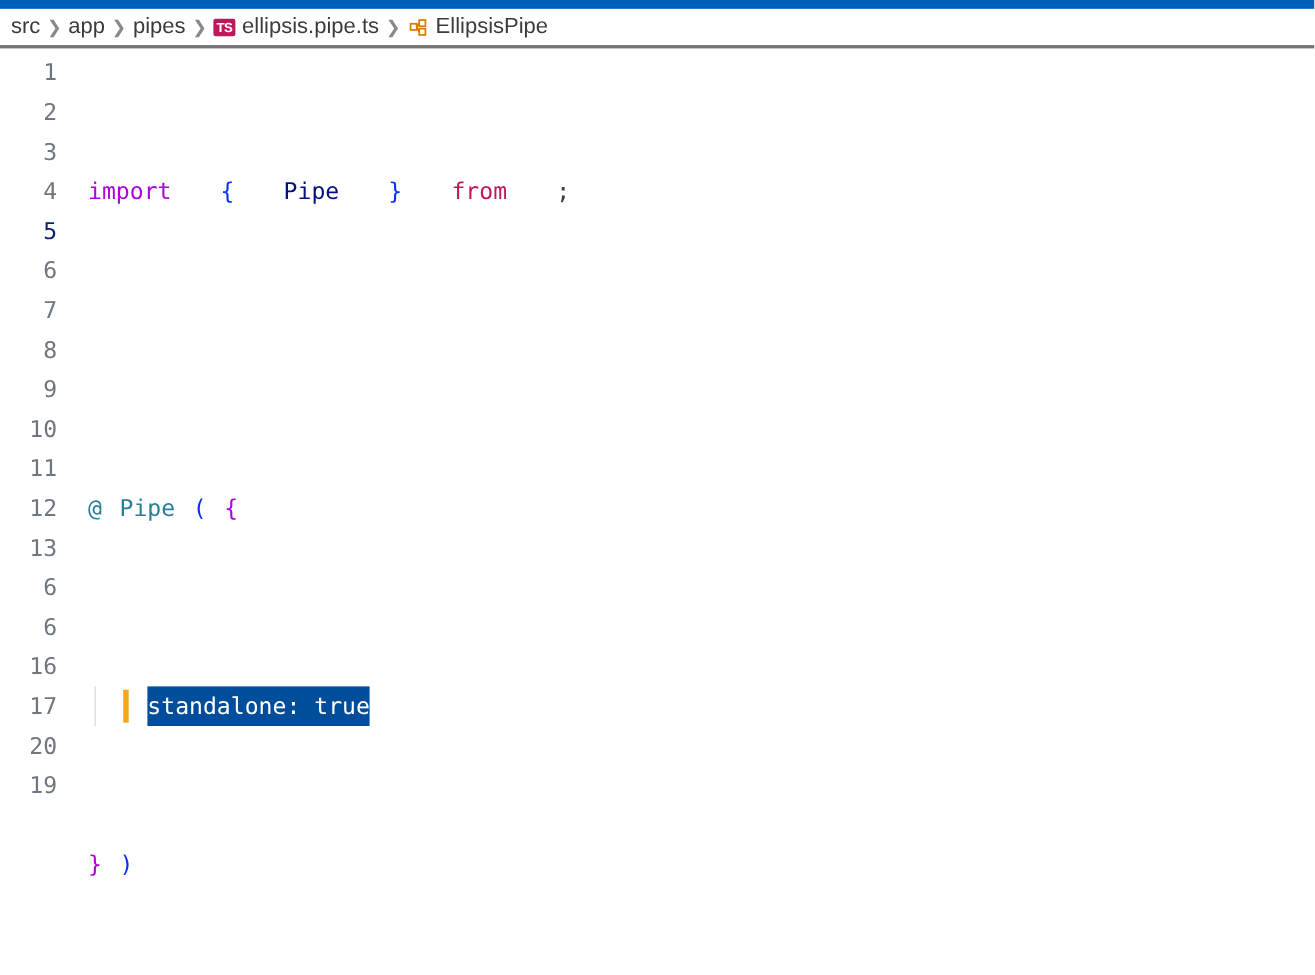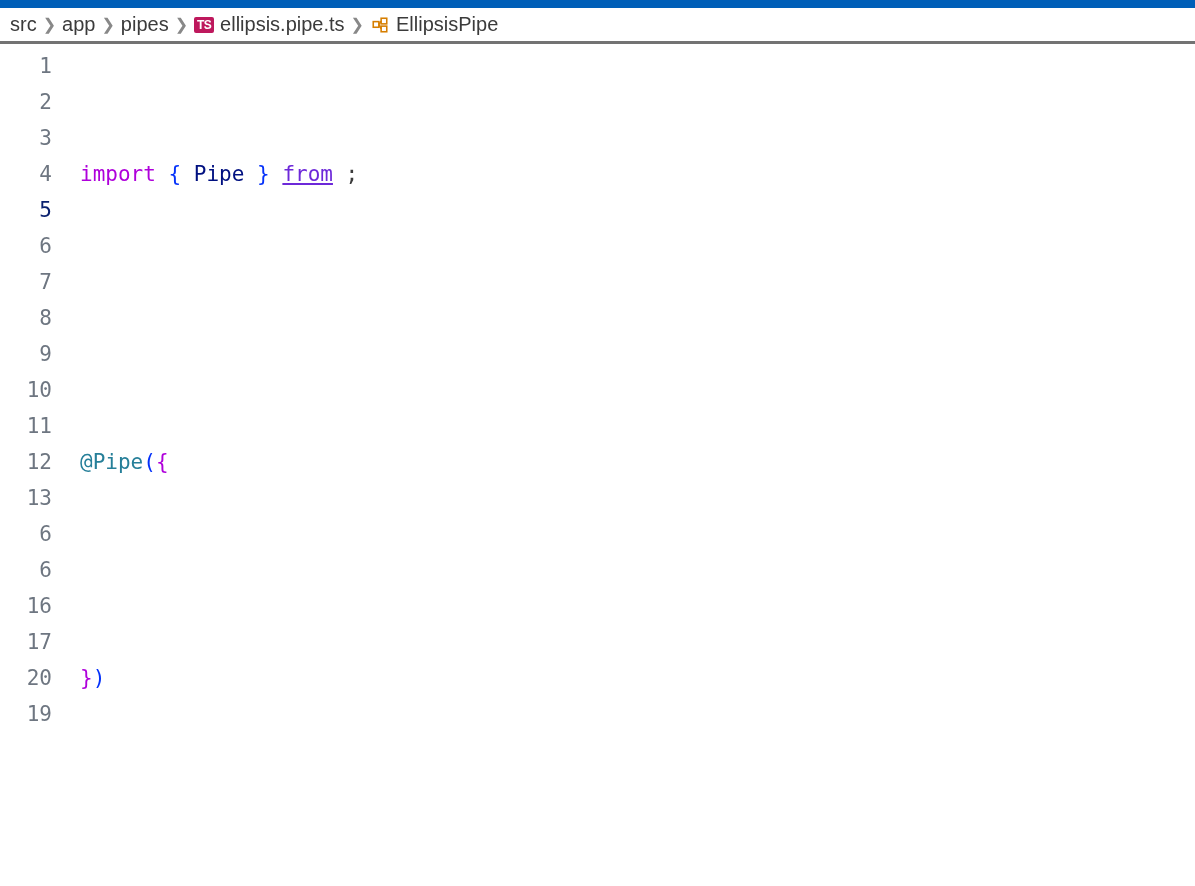--- a/index.html
+++ b/index.html
@@ -81,33 +81,34 @@
     flex: 1;
     white-space: pre;
     position: relative;
     color: #3b3b3b;
   }
   .code-line {
     height: 36px;
     display: flex;
     align-items: flex-start;
     position: relative;
+    gap: 16px;
   }
   .indent-guide {
     position: absolute;
     width: 1px;
     background: #d4d4d4;
     top: 0;
     bottom: 0;
   }
   .ig1 { left: 6px; }
 
   
   .kw-import { color: #af00db; }
-  .kw-from { color: #6d28d9; text-decoration: underline; }
+  .kw-from { color: #be185d; }
   .decorator { color: #267f99; }
   .brace { color: #0431fa; }
   .paren-p { color: #af00db; }
   .str { color: #a31515; }
   .varname { color: #001080; }
   .punct { color: #3b3b3b; }
   .prop-red { color: #e50000; }
 
   .selection {
     background: #004d9b;
@@ -181,20 +182,21 @@
 
   <div class="code">
     
     <div class="code-line"><span class="kw-import">import</span><span> </span><span class="brace">{</span><span> </span><span class="varname">Pipe</span><span> </span><span class="brace">}</span><span> </span><span class="kw-from">from</span><span> </span><span class="punct">;</span></div>
     
     <div class="code-line"></div>
     
     <div class="code-line"><span class="decorator">@</span><span class="decorator">Pipe</span><span class="brace">(</span><span class="paren-p">{</span></div>
     
     
+    <div class="code-line"><span class="indent-guide ig1"></span><span class="diff-bar" style="left:32px;"></span><span>   </span><span class="selection">standalone: true</span></div>
     
     <div class="code-line"><span class="paren-p">}</span><span class="brace">)</span></div>
     
     
     
     
     
     
     
     

